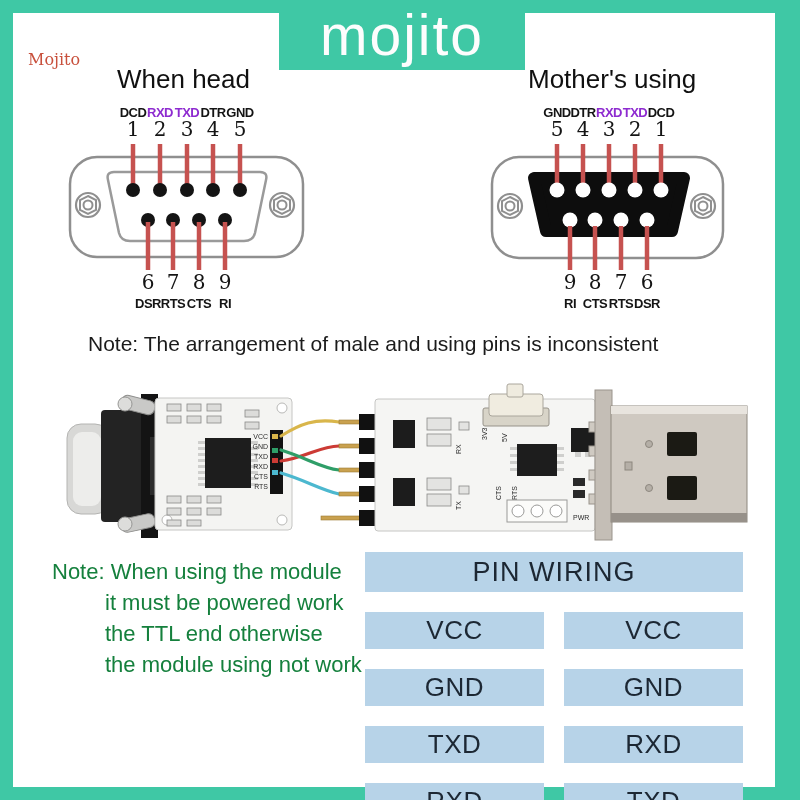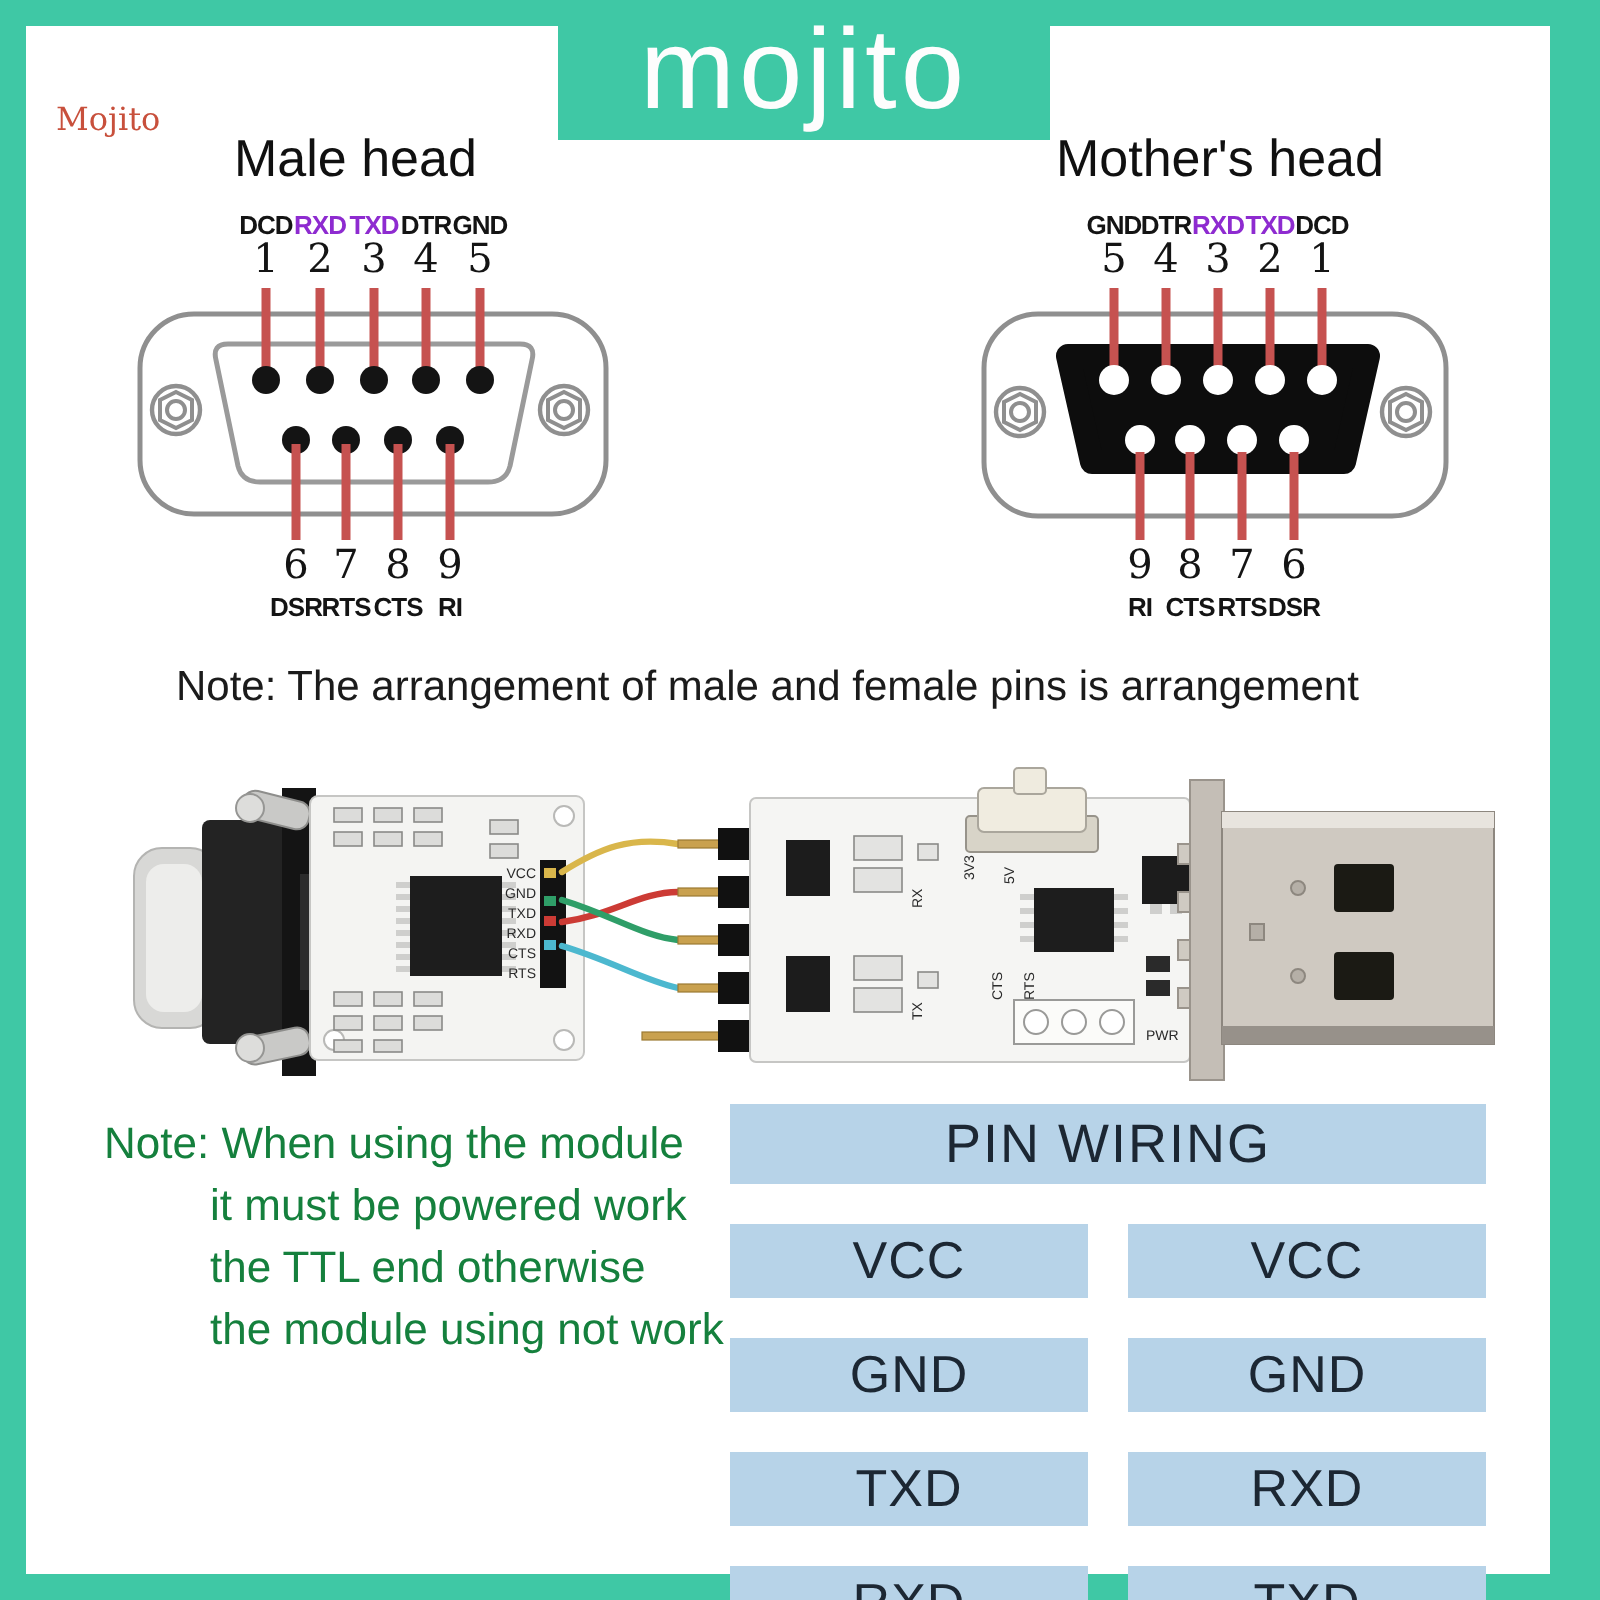--- a/index.html
+++ b/index.html
@@ -49,22 +49,22 @@
   <div id="frame-top" class="frame"></div>
   <div id="frame-left" class="frame"></div>
   <div id="frame-right" class="frame"></div>
   <div id="frame-bottom" class="frame"></div>
 
   <div id="banner">
     <span>mojito</span>
   </div>
   <div id="watermark">Mojito</div>
 
-  <div id="male-title" class="head-title">Male head</div>
-  <div id="female-title" class="head-title">Mother's head</div>
+  <div id="male-title" class="head-title">When head</div>
+  <div id="female-title" class="head-title">Mother's using</div>
 
   <svg class="diagram" style="left:45px;top:100px" width="280" height="215" viewBox="0 0 280 215">
 
     <text class="pin-lbl" x="88" y="17">DCD</text>
     <text class="pin-lbl purple" x="115" y="17">RXD</text>
     <text class="pin-lbl purple" x="142" y="17">TXD</text>
     <text class="pin-lbl" x="168" y="17">DTR</text>
     <text class="pin-lbl" x="195" y="17">GND</text>
 
     <text class="pin-num" x="88" y="36">1</text>
@@ -176,21 +176,21 @@
     <text class="pin-num" x="90" y="189">9</text>
     <text class="pin-num" x="115" y="189">8</text>
     <text class="pin-num" x="141" y="189">7</text>
     <text class="pin-num" x="167" y="189">6</text>
     <text class="pin-lbl" x="90" y="208">RI</text>
     <text class="pin-lbl" x="115" y="208">CTS</text>
     <text class="pin-lbl" x="141" y="208">RTS</text>
     <text class="pin-lbl" x="167" y="208">DSR</text>
   </svg>
 
-  <div id="note1">Note: The arrangement of male and female pins is arrangement</div>
+  <div id="note1">Note: The arrangement of male and using pins is inconsistent</div>
 
   <svg id="photo" width="700" height="168" viewBox="0 0 700 168">
 
     <g>
       <rect x="12" y="42" width="42" height="90" rx="14" fill="#d8d8d6" stroke="#b4b4b2"></rect>
       <rect x="18" y="50" width="28" height="74" rx="9" fill="#ededeb"></rect>
       <rect x="46" y="28" width="48" height="112" rx="4" fill="#232323"></rect>
       <rect x="86" y="12" width="17" height="144" fill="#141414"></rect>
       <rect x="95" y="55" width="14" height="58" fill="#2c2c2c"></rect>
       <g>

